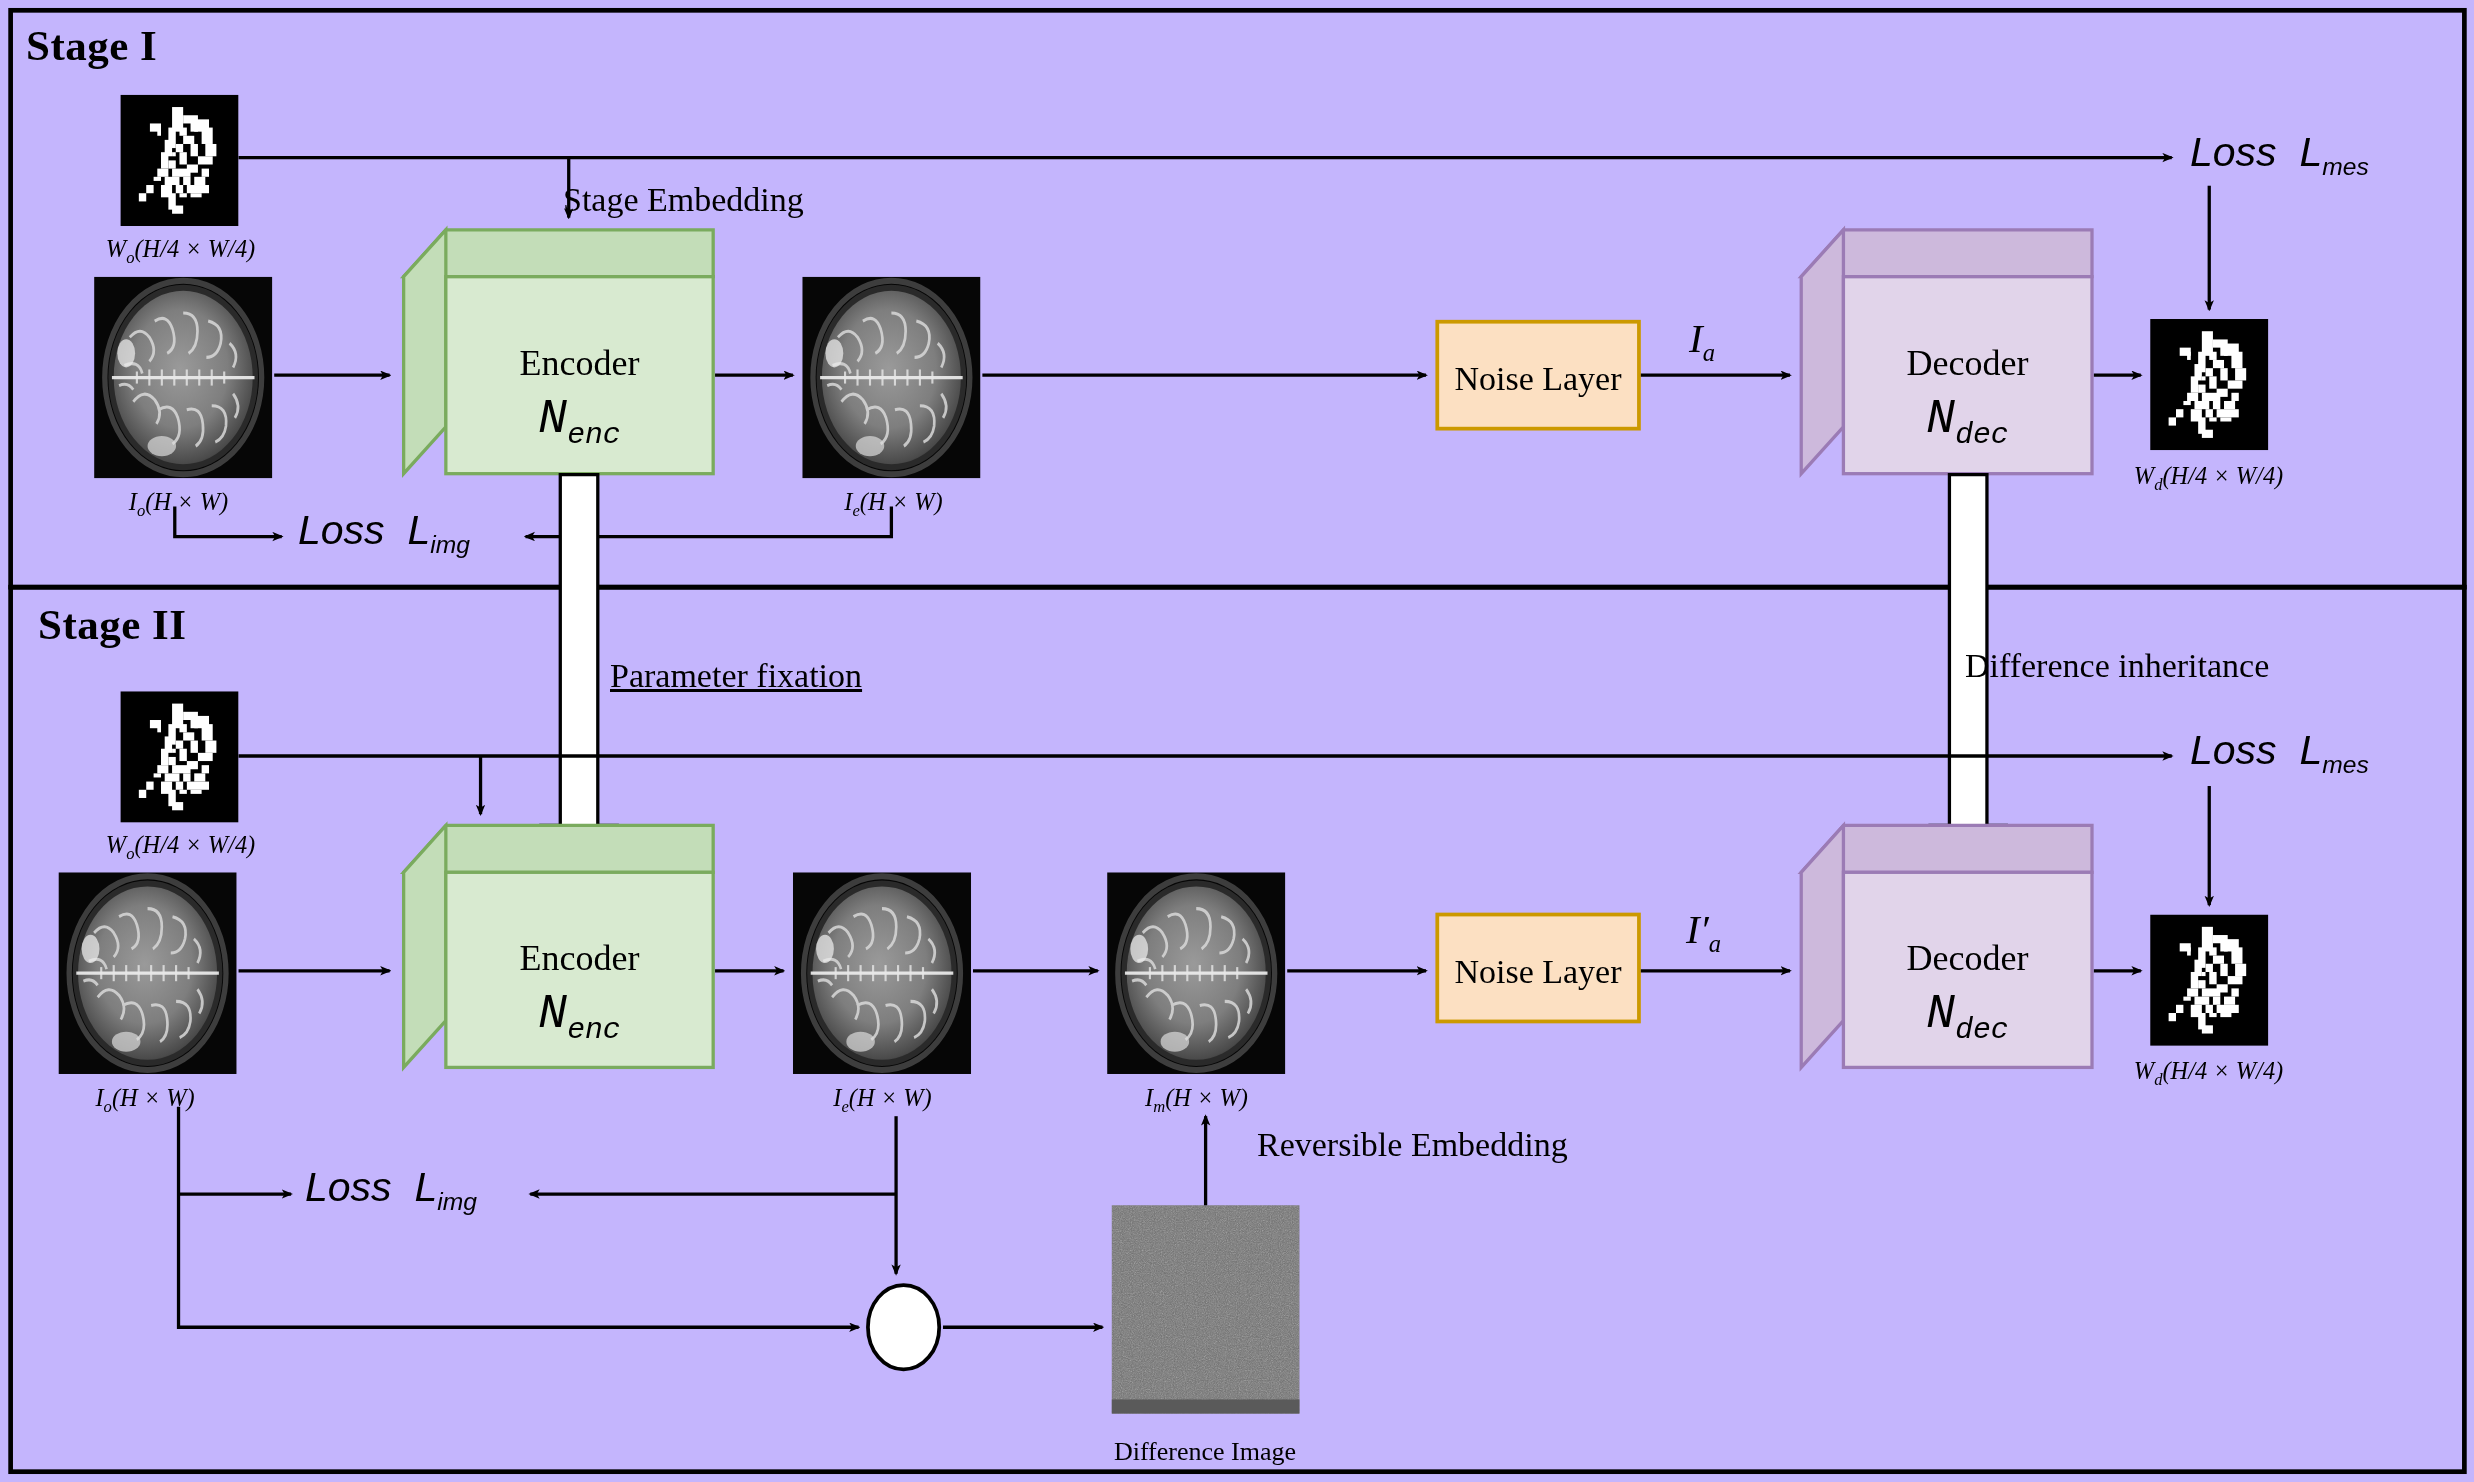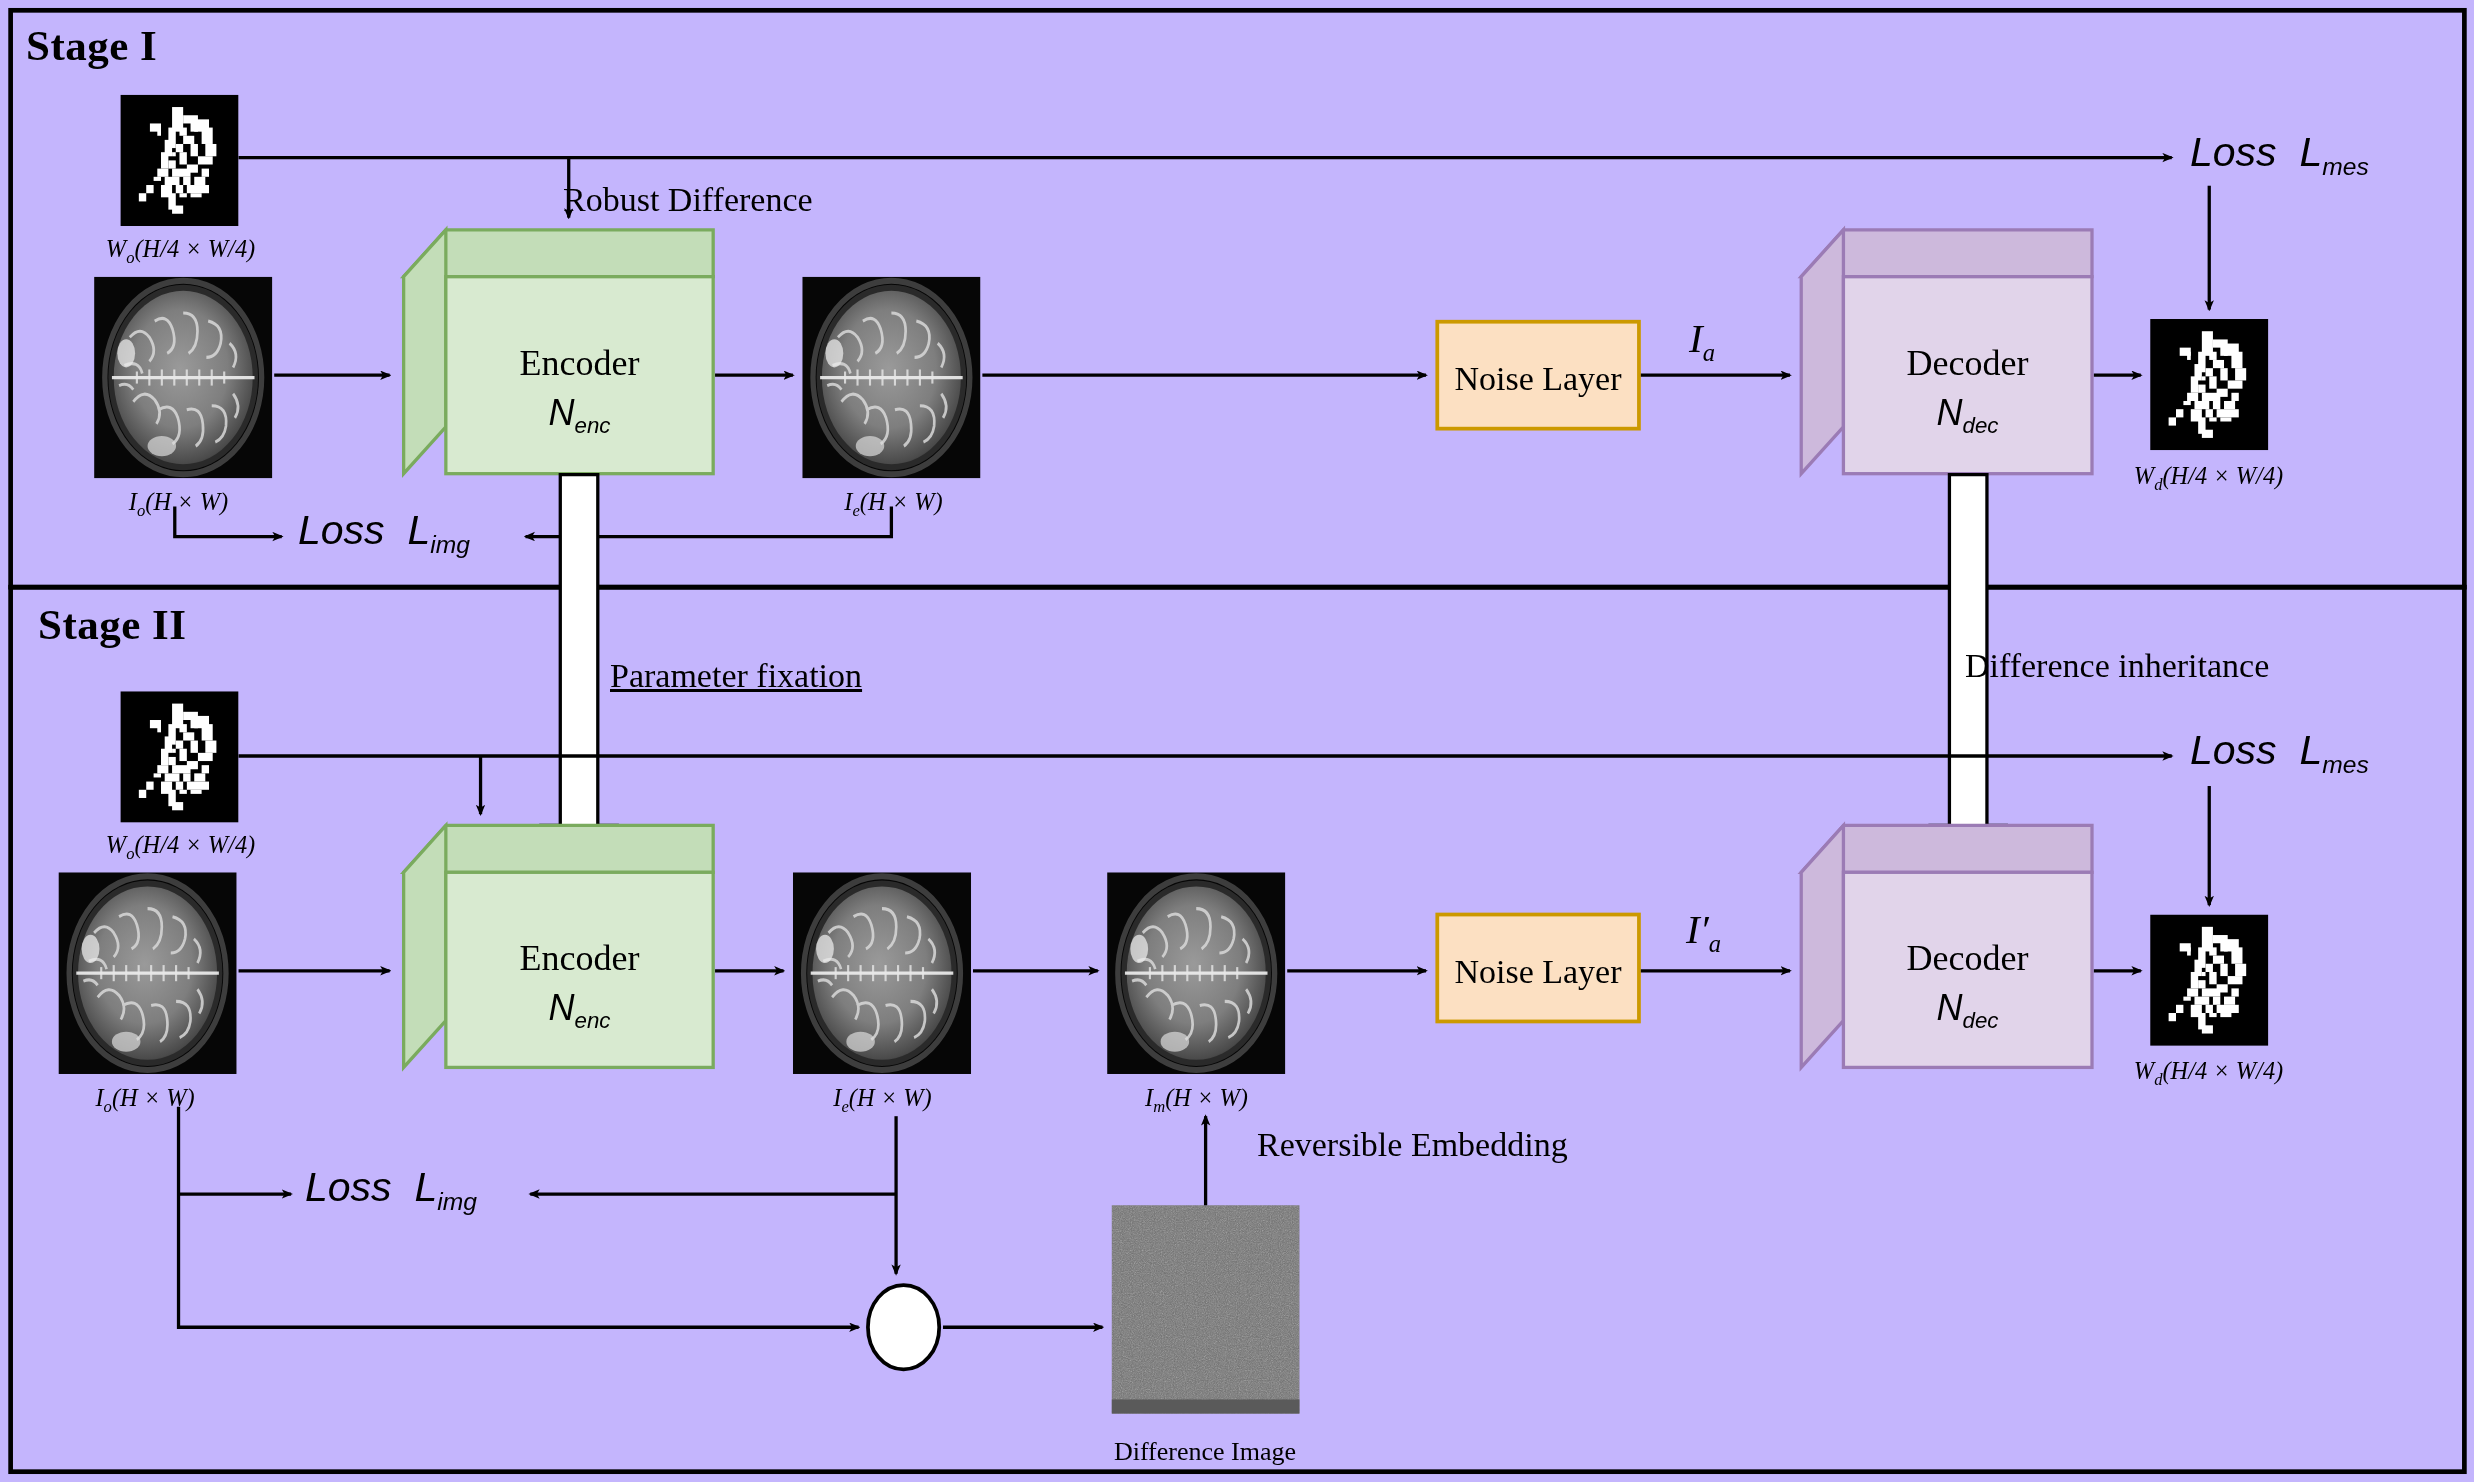--- a/index.html
+++ b/index.html
@@ -2,21 +2,21 @@
 <html style="font-size:15px"><head>
 <meta charset="utf-8">
 <style>
   html,body{margin:0;padding:0;background:#fff;}
   body{font-family:"Liberation Serif", serif;}
   #canvas{position:relative;width:2475px;height:1482px;background:#c4b5fd;overflow:hidden;}
   svg.layer{position:absolute;left:0;top:0;width:2475px;height:1482px;}
   .abs{position:absolute;}
   .stage-title{font-family:"Liberation Serif",serif;font-weight:bold;font-size:43px;letter-spacing:0.5px;}
   .box-label{font-family:"Liberation Serif",serif;font-size:36px;text-align:center;line-height:1.05;}
-  .box-sub{font-family:Liberation Sans, sans-serif;font-style:italic;font-size:36px;}
+  .box-sub{font-family:Liberation Mono, monospace;font-style:italic;font-size:48px;}
   .box-sub sub{font-size:0.62em;font-style:italic;}
   .noise-label{font-family:"Liberation Serif",serif;font-size:34px;text-align:center;}
   .cap{font-family:"Liberation Serif",serif;font-style:italic;font-size:24.4px;text-align:center;}
   .cap sub{font-size:0.68em;}
   .flow-label{font-family:"Liberation Serif",serif;font-size:34px;}
   .loss{font-family:Liberation Sans, sans-serif;font-style:italic;font-size:41px;white-space:nowrap;}
   .loss sub{font-size:0.6em;font-style:italic;}
   .ia{font-family:"Liberation Serif",serif;font-style:italic;font-size:41px;}
   .ia sub{font-size:0.6em;}
   .diffcap{font-family:"Liberation Serif",serif;font-size:26px;text-align:center;margin-top:16px;}
@@ -250,21 +250,21 @@
   <div class="abs cap" style="left:54px;top:488px;width:249px;">
     <span>I</span><sub>o</sub><span>(H × W)</span>
   </div>
   <div class="abs cap" style="left:769px;top:488px;width:249px;">
     <span>I</span><sub>e</sub><span>(H × W)</span>
   </div>
   <div class="abs cap" style="left:2084px;top:462px;width:249px;">
     <span>W</span><sub>d</sub><span>(H/4 × W/4)</span>
   </div>
 
-  <div class="abs flow-label" style="left:563px;top:181px;">Robust Difference</div>
+  <div class="abs flow-label" style="left:563px;top:181px;">Stage Embedding</div>
 
   <div class="abs box-label" style="left:446px;top:345px;width:267px;">
     <span>Encoder</span>
   </div>
   <div class="abs box-sub" style="left:446px;top:392px;width:267px;text-align:center;">
     <span>N</span><sub>enc</sub>
   </div>
 
   <div class="abs noise-label" style="left:1437px;top:360px;width:202px;">Noise Layer</div>
 

